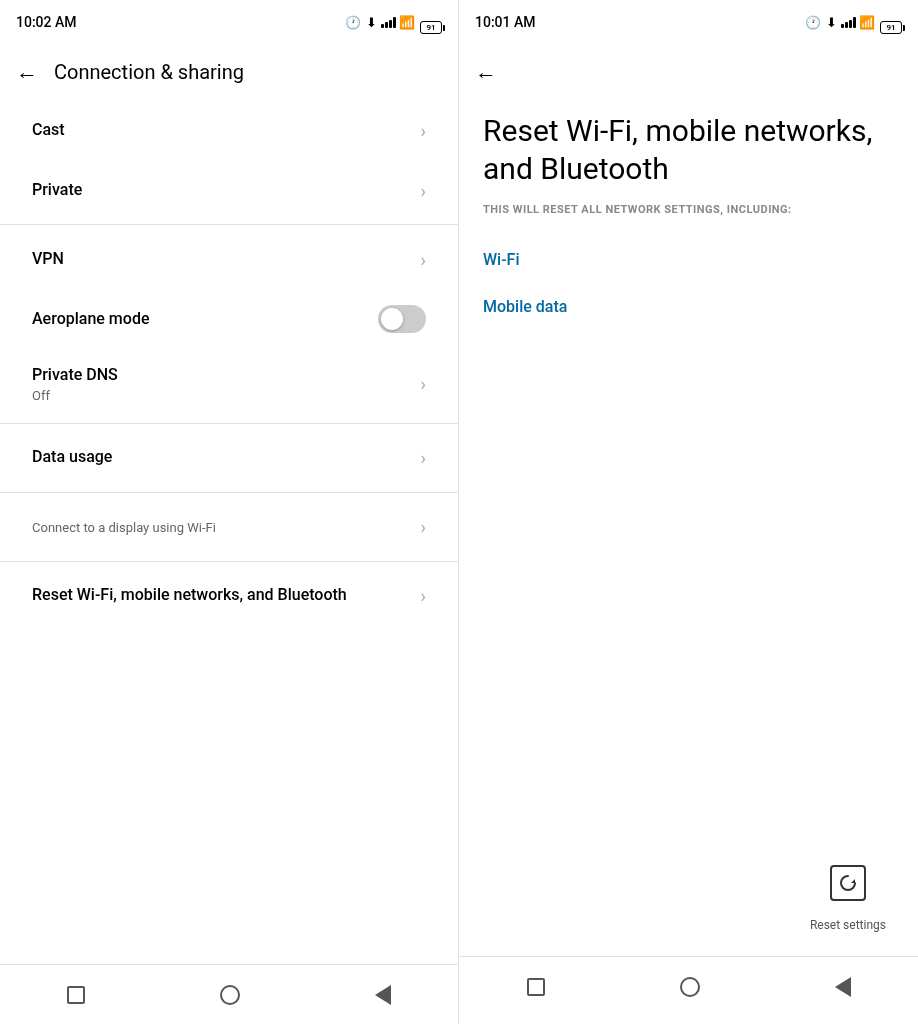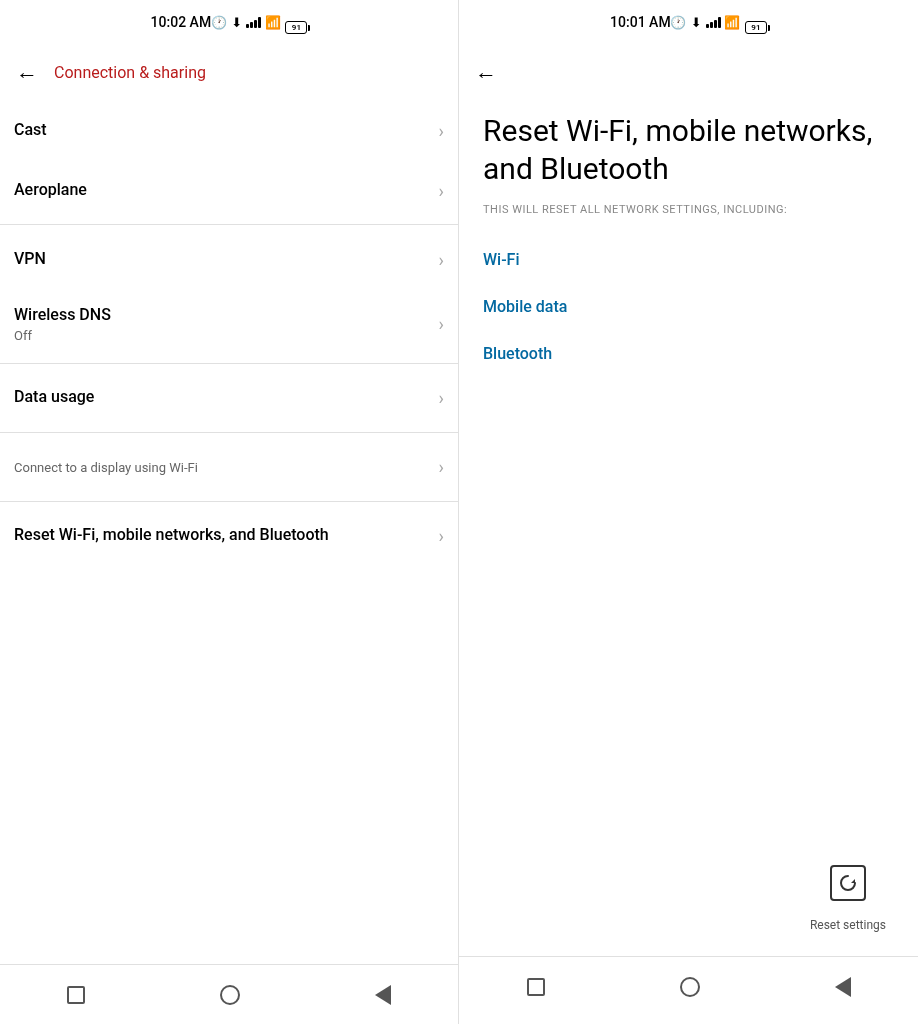--- a/index.html
+++ b/index.html
@@ -30,21 +30,21 @@
       display: flex;
       flex-direction: column;
     }
 
     
     .status-bar {
       height: 44px;
       padding: 8px 16px;
       display: flex;
       align-items: center;
-      justify-content: center;
+      justify-content: space-between;
       background: #fff;
     }
 
     .status-time {
       font-size: 14px;
       font-weight: 500;
       color: #000;
     }
 
     .status-icons {
@@ -90,36 +90,36 @@
     }
 
     .back-arrow {
       font-size: 22px;
       color: #000;
       cursor: pointer;
       line-height: 1;
     }
 
     .top-title {
-      font-size: 16px;
+      font-size: 20px;
       font-weight: 400;
-      color: #b91c1c;
+      color: #000000;
     }
 
     
     .settings-list {
       flex: 1;
       overflow-y: auto;
     }
 
     .settings-item {
       display: flex;
       align-items: center;
       justify-content: space-between;
-      padding: 16px 14px;
+      padding: 16px 32px;
       cursor: pointer;
       min-height: 60px;
     }
 
     .item-content {
       flex: 1;
     }
 
     .item-title {
       font-size: 16px;
@@ -219,20 +219,21 @@
       padding: 12px 24px 16px 24px;
       line-height: 1.25;
     }
 
     .reset-subtitle {
       font-size: 11px;
       color: #888;
       letter-spacing: 0.5px;
       padding: 0 16px 20px 24px;
       text-transform: uppercase;
+      font-weight: bold;
     }
 
     .reset-item {
       padding: 14px 24px;
     }
 
     .reset-item-label {
       font-size: 16px;
       font-weight: 500;
       color: #0369a1;
@@ -321,38 +322,48 @@
 
     <div class="settings-item">
       <div class="item-content">
         <div class="item-title">Cast</div>
       </div>
       <span class="chevron">›</span>
     </div>
 
     <div class="settings-item">
       <div class="item-content">
-        <div class="item-title">Aeroplane</div>
+        <div class="item-title">Private</div>
       </div>
       <span class="chevron">›</span>
     </div>
 
     <div class="divider"></div>
 
     <div class="settings-item">
       <div class="item-content">
         <div class="item-title">VPN</div>
       </div>
       <span class="chevron">›</span>
     </div>
 
-
-    <div class="settings-item">
-      <div class="item-content">
-        <div class="item-title">Wireless DNS</div>
+    <div class="settings-item">
+      <div class="item-content">
+        <div class="item-title">Aeroplane mode</div>
+      </div>
+      <div class="toggle-container">
+        <div class="toggle">
+          <div class="toggle-knob"></div>
+        </div>
+      </div>
+    </div>
+
+    <div class="settings-item">
+      <div class="item-content">
+        <div class="item-title">Private DNS</div>
         <div class="item-subtitle">Off</div>
       </div>
       <span class="chevron">›</span>
     </div>
 
     <div class="divider"></div>
 
     <div class="settings-item">
       <div class="item-content">
         <div class="item-title">Data usage</div>
@@ -425,23 +436,20 @@
     <p class="reset-subtitle">THIS WILL RESET ALL NETWORK SETTINGS, INCLUDING:</p>
 
     <div class="reset-item">
       <div class="reset-item-label">Wi-Fi</div>
     </div>
 
     <div class="reset-item">
       <div class="reset-item-label">Mobile data</div>
     </div>
 
-    <div class="reset-item">
-      <div class="reset-item-label">Bluetooth</div>
-    </div>
 
     <div class="reset-footer">
       <div class="reset-settings-btn">
         <div class="reset-settings-icon">
 
           <svg width="20" height="20" viewBox="0 0 20 20">
             <path d="M10 3 A7 7 0 1 0 17 10" fill="none" stroke="#333" stroke-width="2" stroke-linecap="round"></path>
             <polygon points="17,6 17,10 13,10" fill="#333"></polygon>
           </svg>
         </div>

